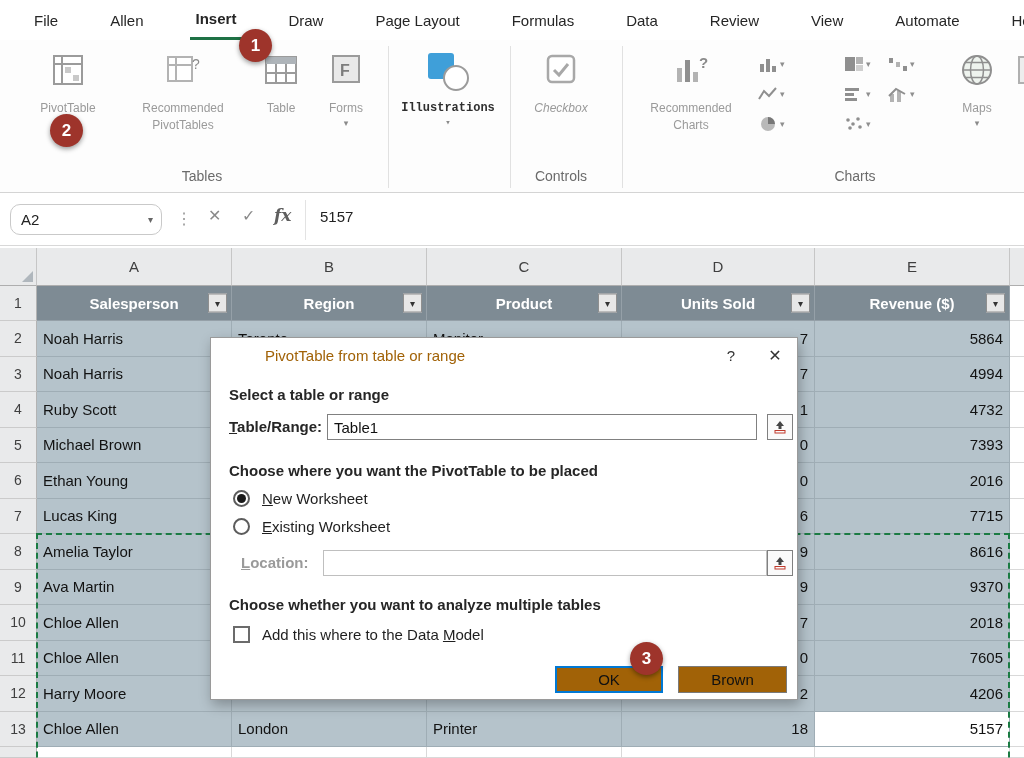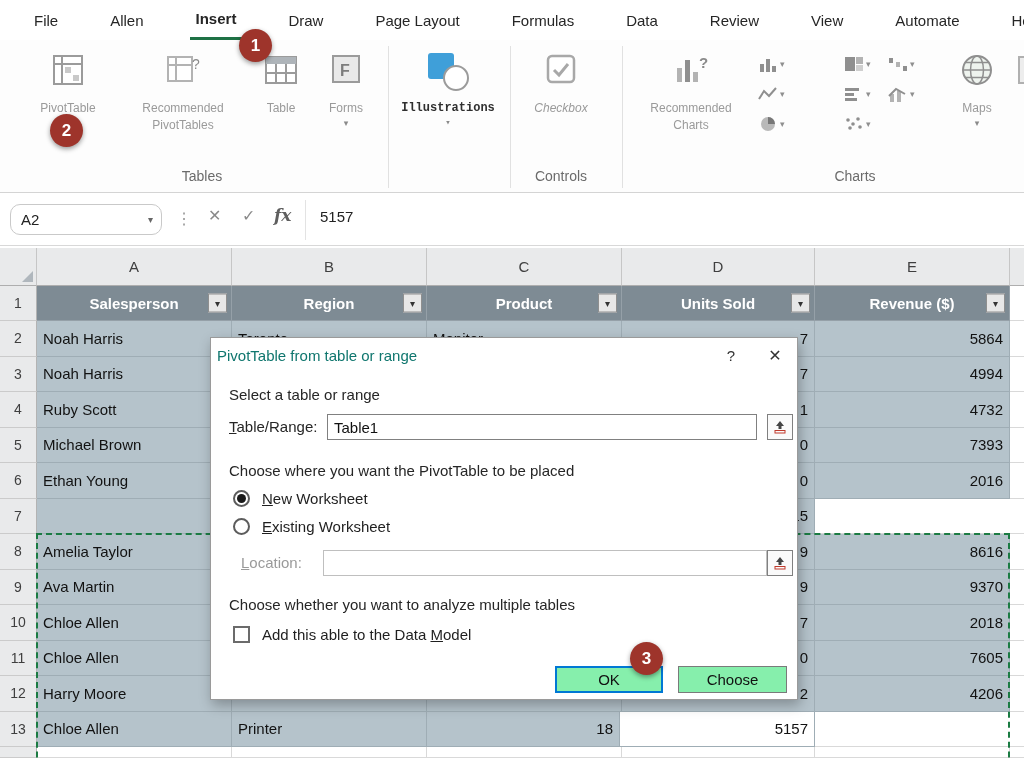--- a/index.html
+++ b/index.html
@@ -49,34 +49,34 @@
   .wf{flex:1;border-right:none;}
   .sel{background:#b5c3cb;border-right-color:#9fadb5;border-bottom-color:#9fadb5;}
   .active-cell{background:#ffffff;border-right-color:#9fadb5;border-bottom-color:#9fadb5;}
   .th{background:#7e8b94;color:#fff;font-weight:bold;justify-content:center;position:relative;border-right-color:#95a0a8;border-bottom-color:#95a0a8;}
   .filter{position:absolute;right:4px;top:50%;transform:translateY(-50%);width:19px;height:19px;background:#e7e7e7;border:1px solid #8f8f8f;font-size:10px;color:#333;display:flex;align-items:center;justify-content:center;box-sizing:border-box;font-weight:normal;}
   .ants{position:absolute;left:36px;top:533px;width:974px;height:463px;border:2px dashed #1b7b43;box-sizing:border-box;z-index:5;pointer-events:none;}
 
   
   .dialog{position:absolute;left:210px;top:337px;width:588px;height:363px;background:#fff;border:1px solid #9a9a9a;box-sizing:border-box;z-index:30;box-shadow:2px 5px 12px rgba(0,0,0,.28);font-size:15px;color:#1f1f1f;}
   .dlg-title{position:absolute;left:0;top:0;width:100%;height:34px;display:flex;align-items:center;box-sizing:border-box;}
-  .dlg-title .ttl{padding-left:6px;flex:1;font-size:15px;color:#0f766e;}
+  .dlg-title .ttl{padding-left:6px;flex:1;font-size:15px;color:#a16207;margin-left:48px;}
   .dlg-sys{width:44px;height:34px;display:flex;align-items:center;justify-content:center;font-size:15px;color:#333;}
   .dlg-sys.close{font-size:16px;}
-  .dsec{position:absolute;left:18px;color:#262626;}
+  .dsec{position:absolute;left:18px;color:#262626;font-weight:bold;}
   .fld-label u,.radio-label u,.cb-label u{text-decoration:underline;}
   .dinput{position:absolute;height:26px;border:1px solid #808080;box-sizing:border-box;font-family:"Liberation Sans",sans-serif;font-size:15px;padding:0 6px;color:#111;background:#fff;}
   .dinput.dim{border-color:#bfbfbf;}
   .picker{position:absolute;width:26px;height:26px;border:1px solid #808080;background:#fafafa;box-sizing:border-box;display:flex;align-items:center;justify-content:center;}
   .radio-row{position:absolute;display:flex;align-items:center;gap:12px;}
   .radio{width:17px;height:17px;border:2px solid #5c5c5c;border-radius:50%;box-sizing:border-box;display:flex;align-items:center;justify-content:center;background:#fff;}
   .radio.checked::after{content:"";width:9px;height:9px;border-radius:50%;background:#1a1a1a;}
   .cb-row{position:absolute;display:flex;align-items:center;gap:12px;}
   .cbox{width:17px;height:17px;border:2px solid #6b6b6b;box-sizing:border-box;background:#fff;}
-  .btn{position:absolute;height:27px;display:flex;align-items:center;justify-content:center;font-size:15px;color:#111;background:#86efac;box-sizing:border-box;cursor:default;}
+  .btn{position:absolute;height:27px;display:flex;align-items:center;justify-content:center;font-size:15px;color:#111;background:#a16207;box-sizing:border-box;cursor:default;}
   .btn.primary{border:2px solid #0078d4;}
   .btn.plain{border:1px solid #7a7a7a;}
   .dim-label{color:#9a9a9a;}
 
   
   .badge{position:absolute;width:33px;height:33px;border-radius:50%;background:#9e342b;color:#fff;display:flex;align-items:center;justify-content:center;font-size:17px;font-weight:bold;z-index:40;box-shadow:0 2px 5px rgba(0,0,0,.4);}
 </style>
 </head>
 <body>
 
@@ -351,20 +351,21 @@
         <div class="c w-rn">6</div>
         <div class="c wa sel">Ethan Young</div>
         <div class="c wb sel"></div>
         <div class="c wc sel"></div>
         <div class="c wd sel">0</div>
         <div class="c we sel">2016</div>
         <div class="c wf"></div>
       </div>
     <div class="r">
         <div class="c w-rn">7</div>
+        <div class="c wa sel">Lucas King</div>
         <div class="c wb sel"></div>
         <div class="c wc sel"></div>
         <div class="c wd sel">6</div>
         <div class="c we sel">7715</div>
         <div class="c wf"></div>
       </div>
     <div class="r">
         <div class="c w-rn">8</div>
         <div class="c wa sel">Amelia Taylor</div>
         <div class="c wb sel"></div>
@@ -405,20 +406,21 @@
         <div class="c wa sel">Harry Moore</div>
         <div class="c wb sel"></div>
         <div class="c wc sel"></div>
         <div class="c wd sel">2</div>
         <div class="c we sel">4206</div>
         <div class="c wf"></div>
       </div>
     <div class="r">
         <div class="c w-rn">13</div>
         <div class="c wa sel">Chloe Allen</div>
+        <div class="c wb sel">London</div>
         <div class="c wc sel">Printer</div>
         <div class="c wd sel">18</div>
         <div class="c we active-cell">5157</div>
         <div class="c wf"></div>
       </div>
 
     <div class="r rlast">
         <div class="c w-rn"></div>
         <div class="c wa"></div>
         <div class="c wb"></div>
@@ -466,22 +468,22 @@
       <svg width="16" height="16" viewBox="0 0 16 16">
           <path d="M8 2 L12 7 H9.5 V10 H6.5 V7 H4 Z" fill="#444"></path>
           <rect x="3" y="11.5" width="10" height="2.5" fill="none" stroke="#c0392b" stroke-width="1"></rect>
         </svg>
     </div>
 
     <div class="dsec" style="top:258px;">Choose whether you want to analyze multiple tables</div>
 
     <div class="cb-row" style="left:22px;top:288px;">
       <span class="cbox"></span>
-      <span class="cb-label"><span>Add this able to the Data </span><u>M</u><span>odel</span></span>
+      <span class="cb-label"><span>Add this where to the Data </span><u>M</u><span>odel</span></span>
     </div>
 
     <div class="btn primary" style="left:344px;top:328px;width:108px;">OK</div>
-    <div class="btn plain" style="left:467px;top:328px;width:109px;">Choose</div>
+    <div class="btn plain" style="left:467px;top:328px;width:109px;">Brown</div>
   </div>
 
   <div class="badge" style="left:630px;top:642px;">3</div>
 
 </div>
 
 </body></html>

